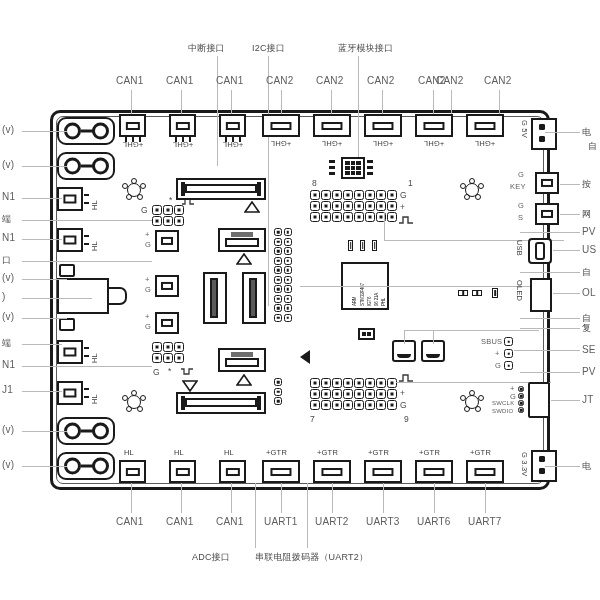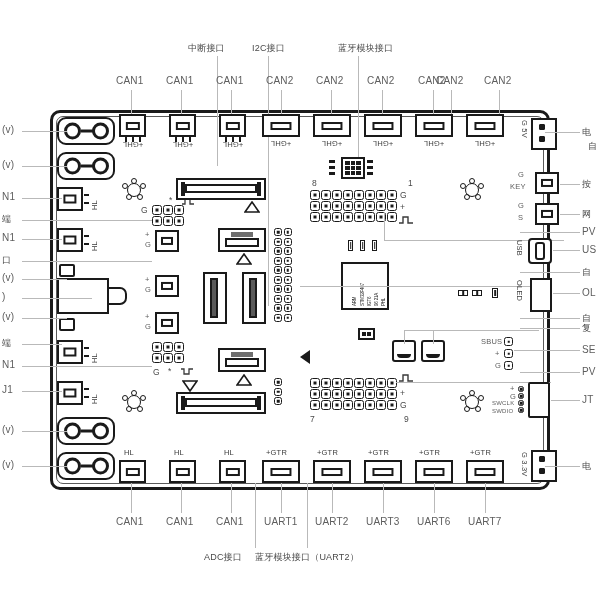--- a/index.html
+++ b/index.html
@@ -659,16 +659,16 @@
   <div class="lbl sm" style="left:470px;top:448px;color:#3a3a3a;">+GTR</div>
   <div class="jst-t" style="left:466px;top:460px;width:38px;height:23px;"></div>
   <div class="ln v" style="left:485px;top:483px;height:30px;"></div>
   <div class="lbl" style="left:468px;top:516px;">UART7</div>
 
   <div class="lbl sm" style="left:500px;top:448px;color:#3a3a3a;opacity:0;">+GTR</div>
   <div class="lbl" style="left:500px;top:516px;opacity:0;">UART8</div>
 
   <div class="ln v" style="left:255px;top:483px;height:65px;"></div>
   <div class="ln v" style="left:307px;top:483px;height:65px;"></div>
-  <div class="lbl cn" style="left:204px;top:551px;">ADC接口</div>
-  <div class="lbl cn" style="left:255px;top:551px;">蓝牙模块接口（UART2）</div>
+  <div class="lbl cn" style="left:192px;top:551px;">ADC接口</div>
+  <div class="lbl cn" style="left:255px;top:551px;">串联电阻拨码器（UART2）</div>
 
 </div>
 
 </body></html>

